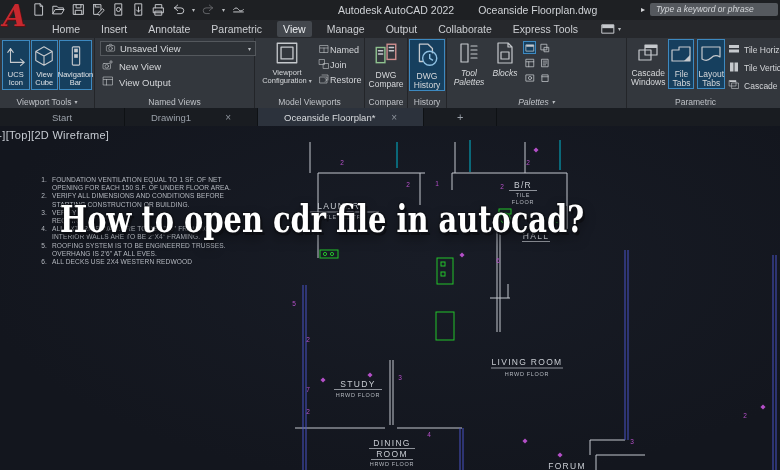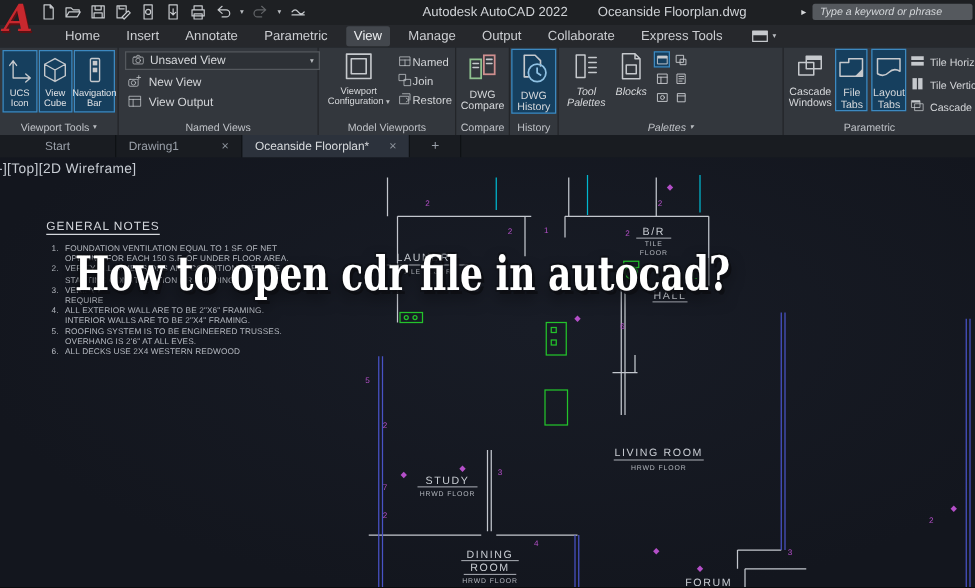--- a/index.html
+++ b/index.html
@@ -49,21 +49,21 @@
           color:#d6d8db;text-align:center;padding-top:2px;box-sizing:border-box;}
   .bigbtn svg{margin-bottom:2px;}
   .prow{display:flex;align-items:flex-start;gap:3px;padding:1px 0 0 4px;}
   .pgrid{display:grid;grid-template-columns:13px 13px;gap:2px;padding-top:2px;}
   .pgrid .cell{width:13px;height:13px;display:flex;align-items:center;justify-content:center;box-sizing:border-box;}
   .tiles{display:flex;flex-direction:column;gap:4px;padding-top:4px;}
   .trow{display:flex;align-items:center;gap:4px;font-size:8.5px;color:#d3d5d8;white-space:nowrap;}
   
   .filetabs{position:absolute;left:0;top:108px;width:780px;height:18px;background:#191c21;
             display:flex;align-items:stretch;}
-  .ftab{display:flex;align-items:center;font-size:9.5px;color:#9aa0a9;padding:0 10px;
+  .ftab{display:flex;align-items:center;font-size:9.5px;color:#9aa0a9;padding:0 26px;
         border-right:1px solid #0e1114;white-space:nowrap;}
   .ftab .x{margin-left:16px;font-size:10px;color:#8d939c;}
   .ftab.start{width:72px;justify-content:center;}
   .ftab.active{background:#2c323c;color:#d9dcdf;}
   .ftab.plus{width:20px;justify-content:center;color:#9aa0a9;font-size:11px;}
   
   .canvas{position:absolute;left:0;top:126px;width:780px;height:344px;overflow:hidden;
           background:radial-gradient(ellipse at 55% 40%, #181c26 0%, #13161e 75%);}
   .vpctrl{position:absolute;left:-5px;top:3px;font-size:11px;color:#c7ccd3;letter-spacing:.3px;white-space:nowrap;}
   .plan{position:absolute;left:0;top:0;}
@@ -512,21 +512,20 @@
           <rect x="368.2" y="247.2" width="3.6" height="3.6" transform="rotate(45 370 249)"></rect>
           <rect x="558.2" y="327.2" width="3.6" height="3.6" transform="rotate(45 560 329)"></rect>
           <rect x="523.2" y="313.2" width="3.6" height="3.6" transform="rotate(45 525 315)"></rect>
           <rect x="761.2" y="279.2" width="3.6" height="3.6" transform="rotate(45 763 281)"></rect>
           <rect x="534.2" y="22.2" width="3.6" height="3.6" transform="rotate(45 536 24)"></rect>
           <rect x="460.2" y="127.2" width="3.6" height="3.6" transform="rotate(45 462 129)"></rect>
         </g>
     </svg>
 
     <div class="notes">
-      <div class="ntitle">GENERAL NOTES</div>
       <div id="notes-list">
           <div class="note">
             <span class="nnum">1.</span>
             <span class="nlines">
               <span>FOUNDATION VENTILATION EQUAL TO 1 SF. OF NET</span>
               <span>OPENING FOR EACH 150 S.F. OF UNDER FLOOR AREA.</span>
             </span>
           </div>
           <div class="note">
             <span class="nnum">2.</span>

